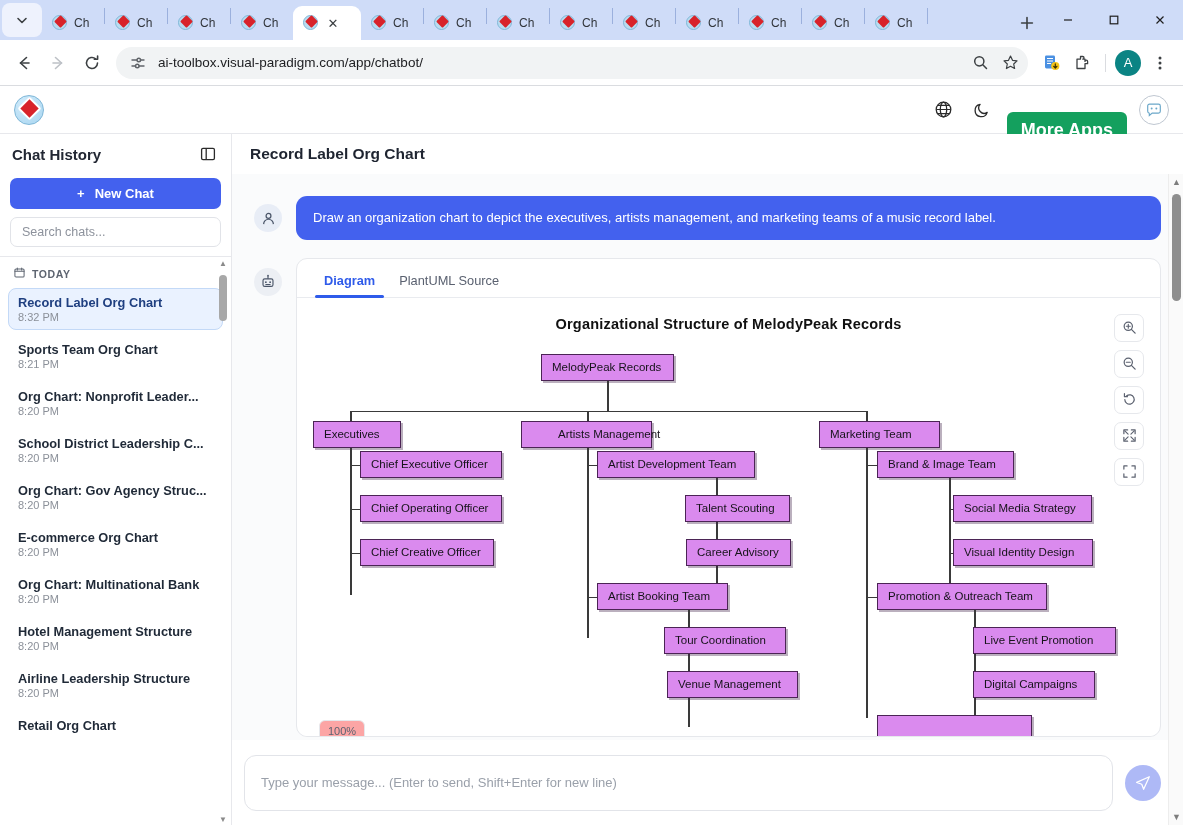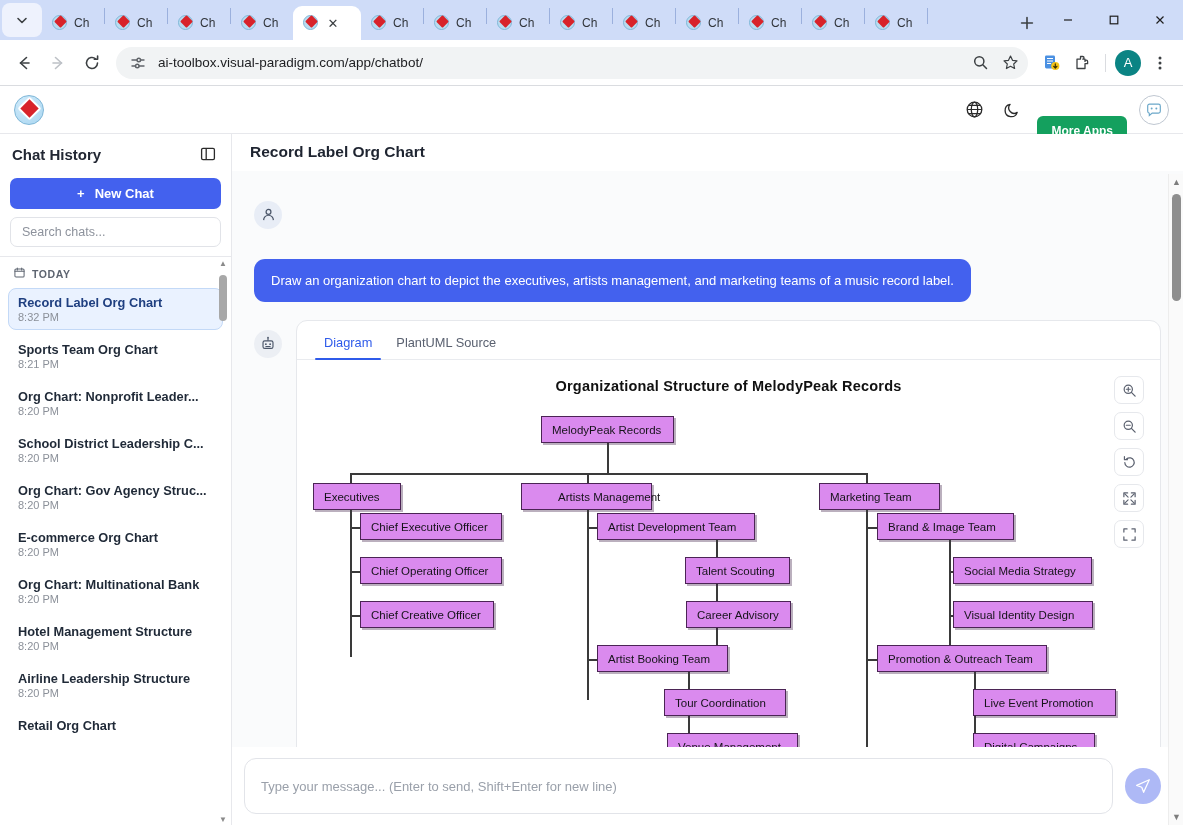--- a/index.html
+++ b/index.html
@@ -94,21 +94,21 @@
   .app-logo .d {
     position: absolute; left: 7px; top: 5px; width: 17px; height: 17px;
     background: #d8232a; transform: rotate(45deg); border-radius: 2px;
     border: 2px solid #fff;
   }
   .app-title { font-size: 14.5px; font-weight: 700; color: #1c1c1e; line-height: 1.2; }
   .app-sub { font-size: 11px; color: #6b7280; line-height: 1.3; }
   .header-right { margin-left: auto; display: flex; align-items: center; gap: 12px; }
   .hdr-icon { width: 26px; height: 26px; display: flex; align-items: center; justify-content: center; color: #2b2b2b; }
   .more-apps {
-    background: #14a05e; color: #fff; font-size: 12px; font-weight: 700;
+    background: #14a05e; color: #fff; font-size: 18px; font-weight: 700;
     border-radius: 6px; padding: 8px 14px; border: none; cursor: pointer; margin-top: 42px;
   }
   .bot-avatar {
     width: 30px; height: 30px; border-radius: 50%; border: 1.5px solid #bfc7d1;
     display: flex; align-items: center; justify-content: center; flex: 0 0 30px; background:#fff;
   }
 
   
   .app-body { display: flex; height: calc(825px - 40px - 46px - 48px); }
 
@@ -145,42 +145,42 @@
   .sb-scrollbar { position: absolute; right: 2px; top: 0; width: 12px; height: 100%; }
   .sb-arrow { width: 12px; height: 12px; display: flex; align-items: center; justify-content: center; color: #8a8a8a; font-size: 8px; }
   .sb-thumb { position: absolute; left: 2px; width: 8px; border-radius: 4px; background: #a8a8a8; }
 
   
   .main { flex: 1 1 auto; display: flex; flex-direction: column; background: #fff; position: relative; min-width: 0; }
   .main-head { height: 40px; display: flex; align-items: center; padding: 0 18px; }
   .main-head h1 { font-size: 15.5px; font-weight: 700; color: #1e2430; }
   .chat-scroll { flex: 1 1 auto; background: #fafbfc; position: relative; overflow: hidden; padding: 0 22px 0 22px; }
 
-  .user-row { display: flex; align-items: flex-start; gap: 30px; padding-top: 22px; justify-content: flex-start; flex-direction: column; }
+  .user-row { display: flex; align-items: flex-start; gap: 14px; padding-top: 22px; justify-content: flex-start; }
   .user-avatar {
     width: 28px; height: 28px; border-radius: 50%; background: #e8edf6;
     display: flex; align-items: center; justify-content: center; flex: 0 0 28px; margin-top: 8px;
   }
   .bubble-user {
     background: #4361ee; color: #fff; border-radius: 11px; padding: 13px 17px;
     font-size: 13px; line-height: 1.35; flex: 1 1 auto;
   }
 
   .assist-row { display: flex; align-items: flex-start; gap: 14px; padding-top: 18px; }
   .assist-avatar {
     width: 28px; height: 28px; border-radius: 50%; background: #eceff4;
     display: flex; align-items: center; justify-content: center; flex: 0 0 28px; margin-top: 10px;
   }
   .card {
     flex: 1 1 auto; background: #fff; border: 1px solid #e6e8ec; border-radius: 11px;
     overflow: hidden; min-width: 0;
   }
   .tabs-row { display: flex; align-items: center; gap: 6px; padding: 6px 18px 0; border-bottom: 1px solid #e9ebef; }
   .ctab { font-size: 12.8px; color: #5a6170; padding: 8px 9px 9px; cursor: pointer; position: relative; }
-  .ctab.active { color: #2f5bea; font-weight: 400; }
+  .ctab.active { color: #2f5bea; font-weight: 700; }
   .ctab.active::after { content: ""; position: absolute; left: 0; right: 0; bottom: -1px; height: 2.5px; background: #2f5bea; border-radius: 2px; }
 
   .diagram-area { position: relative; background: #fff; height: 430px; overflow: hidden; margin: 8px 6px 0 6px; }
   .dg-title { text-align: center; font-size: 14.5px; font-weight: 700; color: #111; padding-top: 10px; letter-spacing: .2px; }
   .dg-canvas { position: relative; height: 390px; }
   .node {
     position: absolute; background: #da8aee; border: 1.6px solid #4b2455;
     color: #16131a; font-size: 11.5px; display: flex; align-items: center;
     padding: 0 10px; height: 27px; box-shadow: 2px 2px 0 rgba(60,30,70,.35);
     white-space: nowrap;

